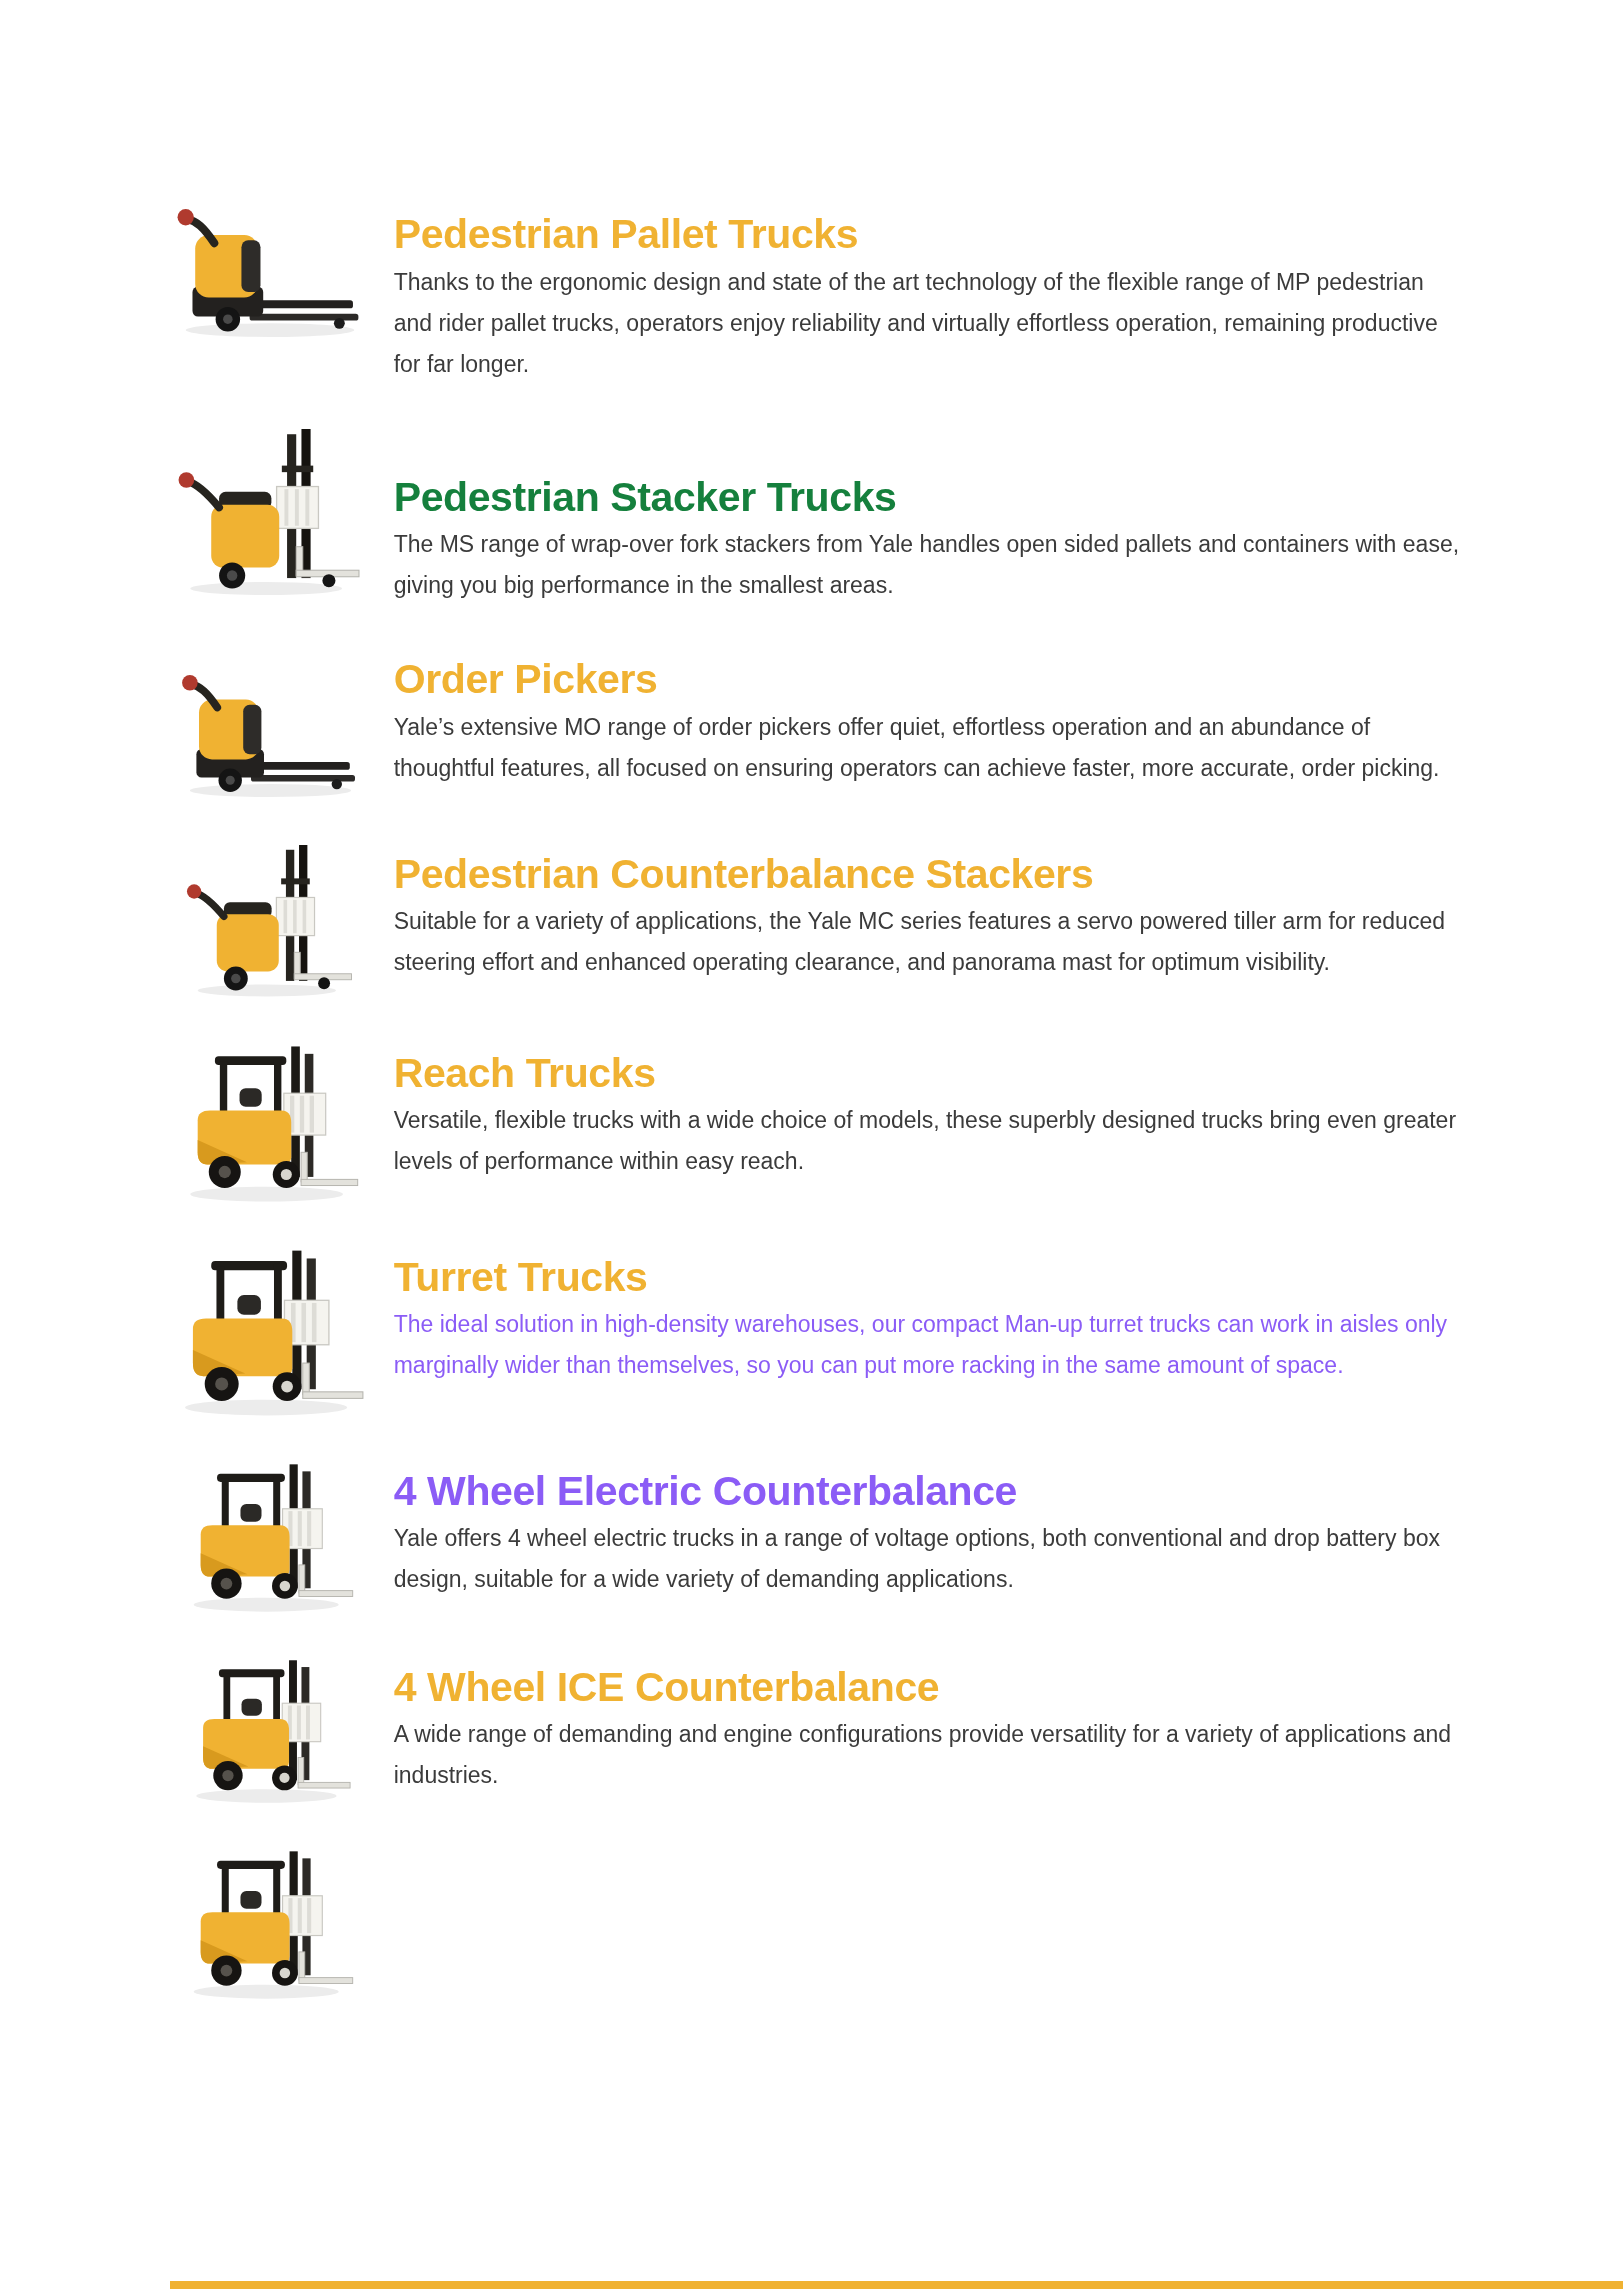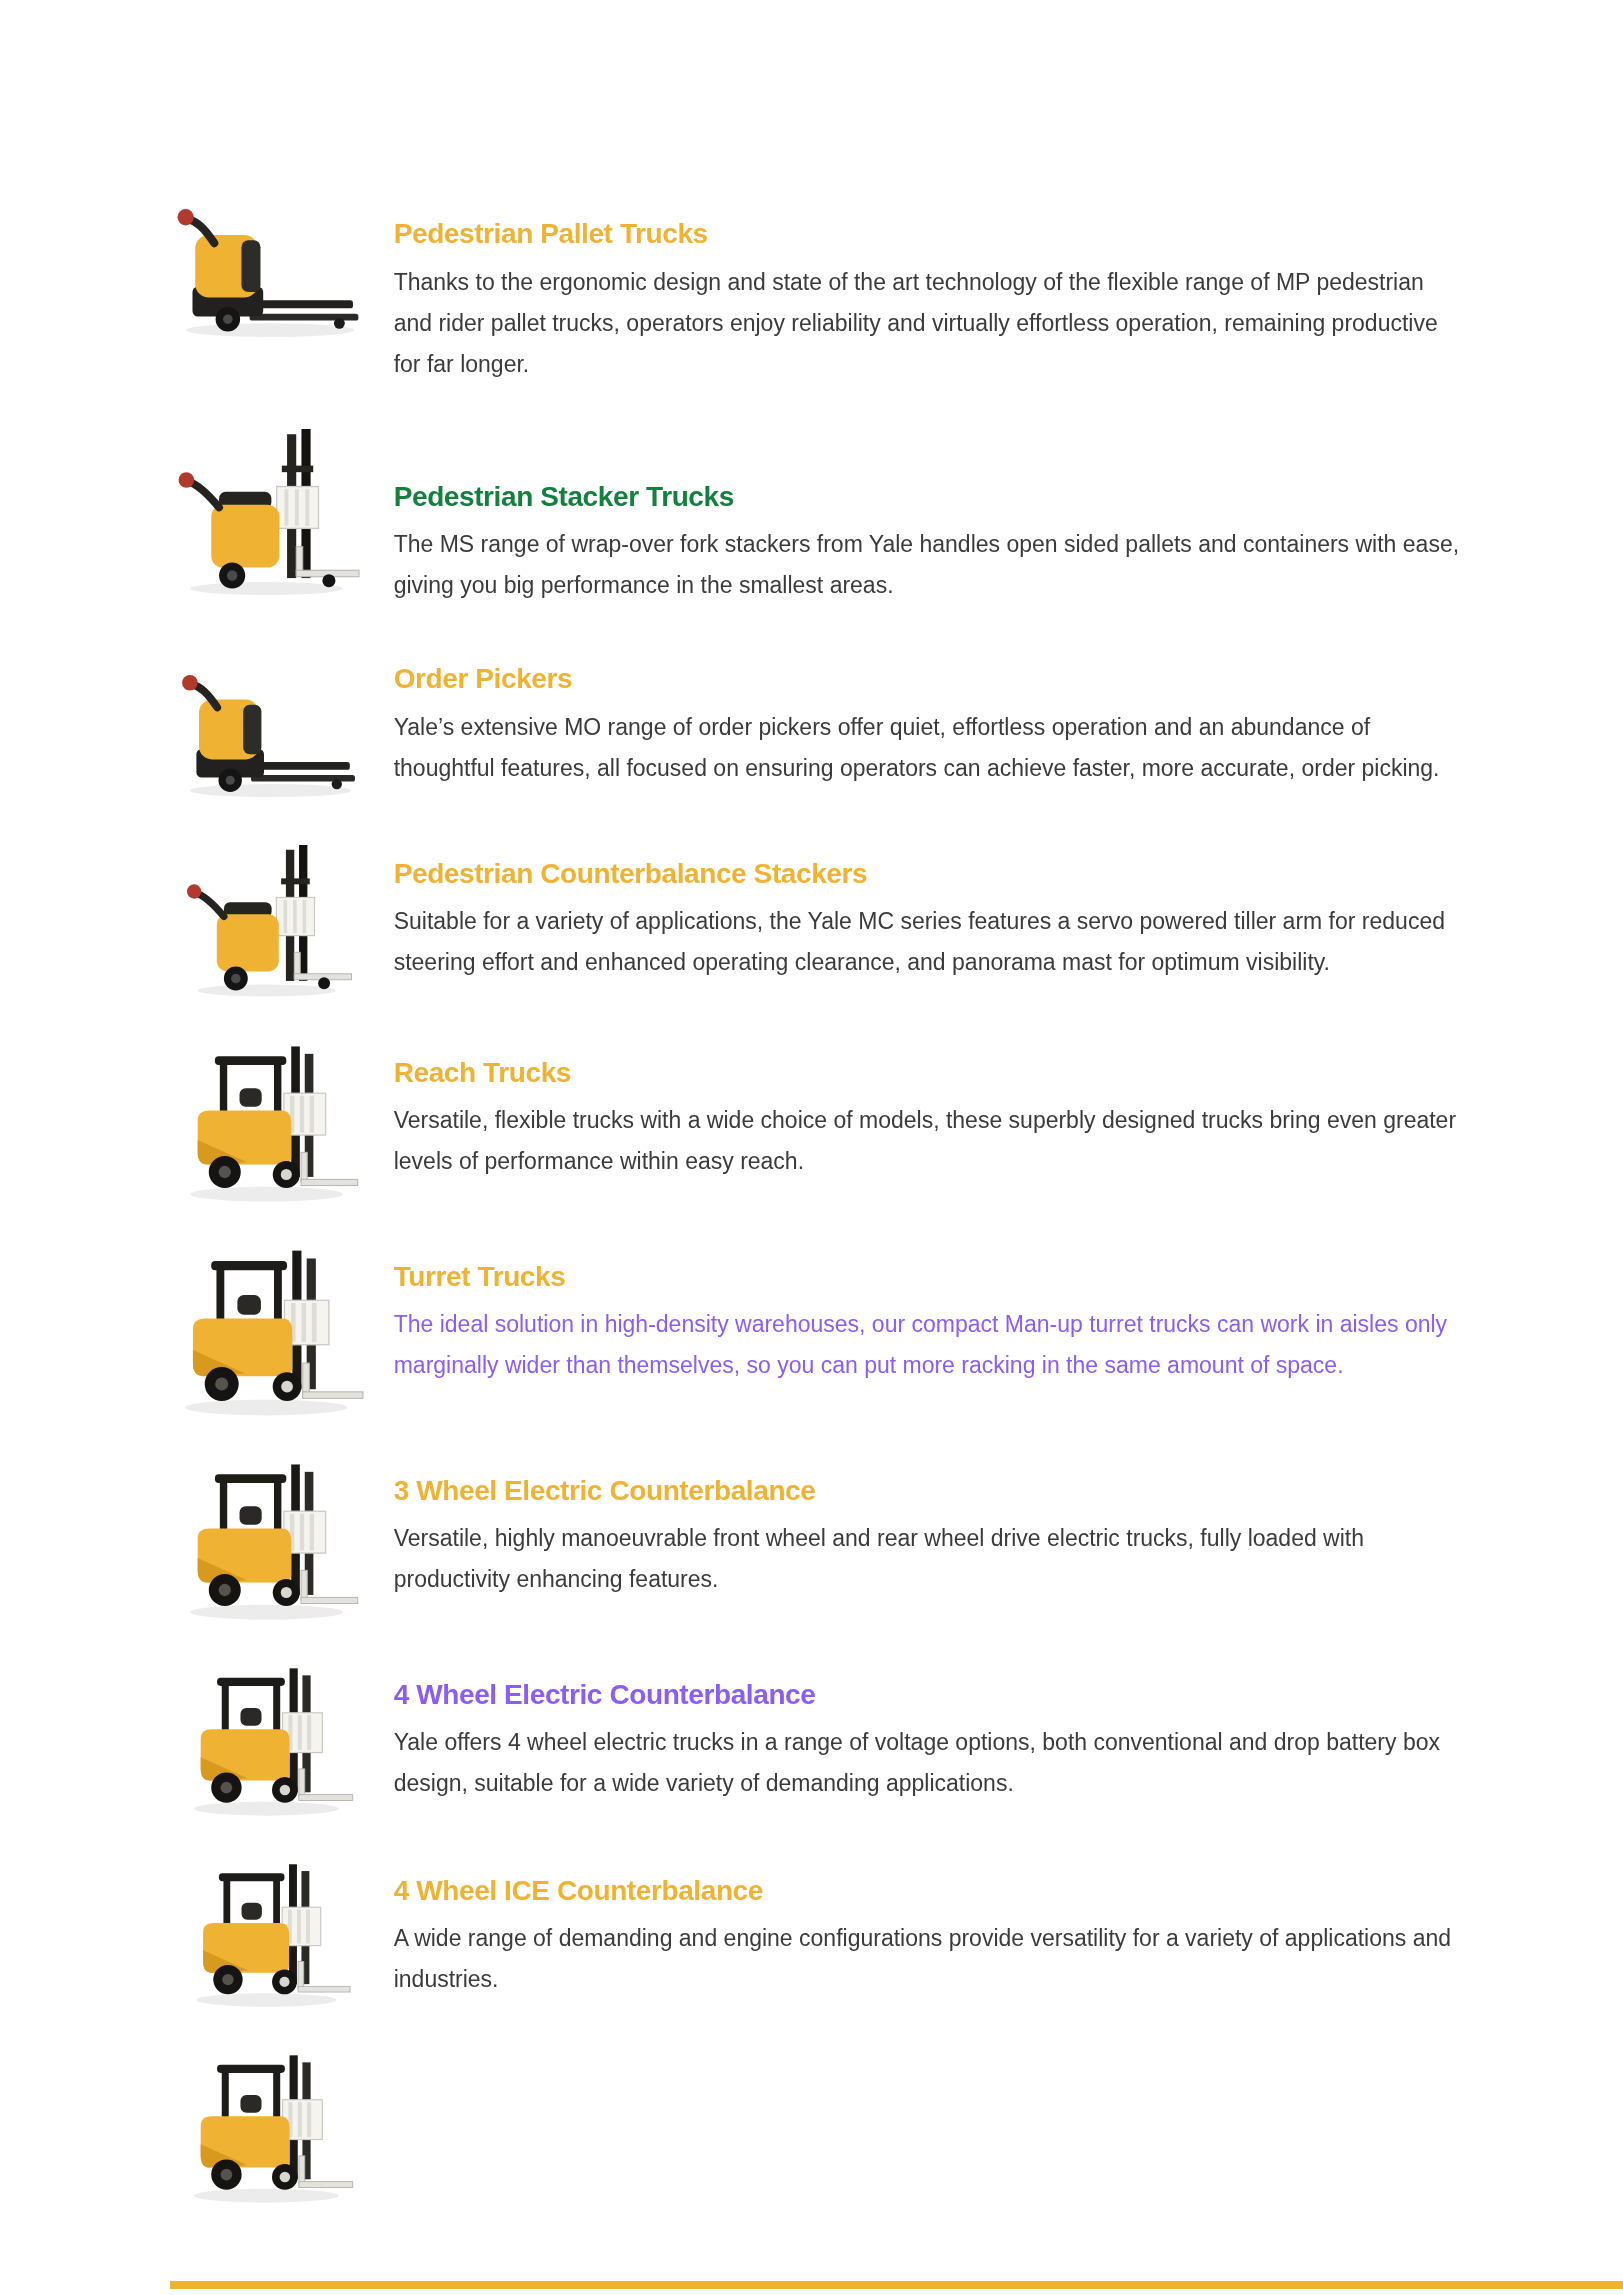--- a/index.html
+++ b/index.html
@@ -29,21 +29,21 @@
     margin-right: 12.7px;
     margin-top: -11px;
     display: flex;
     justify-content: center;
     align-items: flex-start;
   }
   .photo svg { display: block; }
   .copy { flex: 1 1 auto; max-width: 1078px; }
   h2.product-title {
     margin: 0 0 9.5px 0;
-    font-size: 28px;
+    font-size: 41px;
     line-height: 36px;
     font-weight: bold;
     letter-spacing: -0.4px;
     color: #F0B232;
   }
   p.product-desc {
     margin: 0;
     font-size: 23px;
     line-height: 41px;
     color: #3B3B3B;
@@ -200,31 +200,20 @@
       <svg viewBox="0 0 150 130" preserveAspectRatio="xMidYMid meet">
             <use href="#sym-counterbalance"></use>
           </svg>
     </div>
     <div class="copy">
       <h2 class="product-title" style="color: rgb(240, 178, 50);">Turret Trucks</h2>
       <p class="product-desc" style="color: #8b5cf6;">The ideal solution in high-density warehouses, our compact Man-up turret trucks can work in aisles only marginally wider than themselves, so you can put more racking in the same amount of space.</p>
     </div>
   </section>
 
-  <section class="product">
-    <div class="photo size-three-wheel-electric-counterbalance">
-      <svg viewBox="0 0 150 130" preserveAspectRatio="xMidYMid meet">
-            <use href="#sym-counterbalance"></use>
-          </svg>
-    </div>
-    <div class="copy">
-      <h2 class="product-title" style="color: rgb(240, 178, 50);">3 Wheel Electric Counterbalance</h2>
-      <p class="product-desc" style="color: rgb(59, 59, 59);">Versatile, highly manoeuvrable front wheel and rear wheel drive electric trucks, fully loaded with productivity enhancing features.</p>
-    </div>
-  </section>
 
   <section class="product">
     <div class="photo size-four-wheel-electric-counterbalance">
       <svg viewBox="0 0 150 130" preserveAspectRatio="xMidYMid meet">
             <use href="#sym-counterbalance"></use>
           </svg>
     </div>
     <div class="copy">
       <h2 class="product-title" style="color: #8b5cf6;">4 Wheel Electric Counterbalance</h2>
       <p class="product-desc" style="color: rgb(59, 59, 59);">Yale offers 4 wheel electric trucks in a range of voltage options, both conventional and drop battery box design, suitable for a wide variety of demanding applications.</p>

